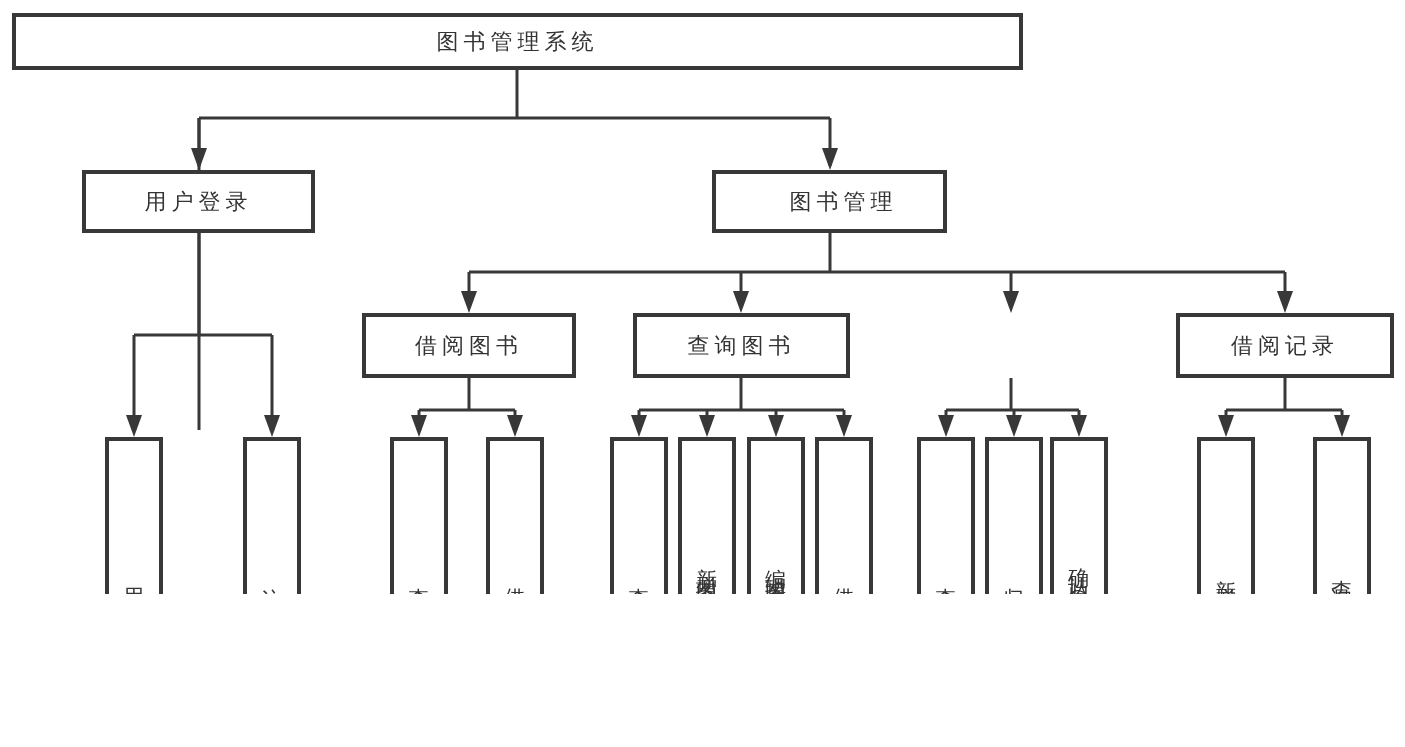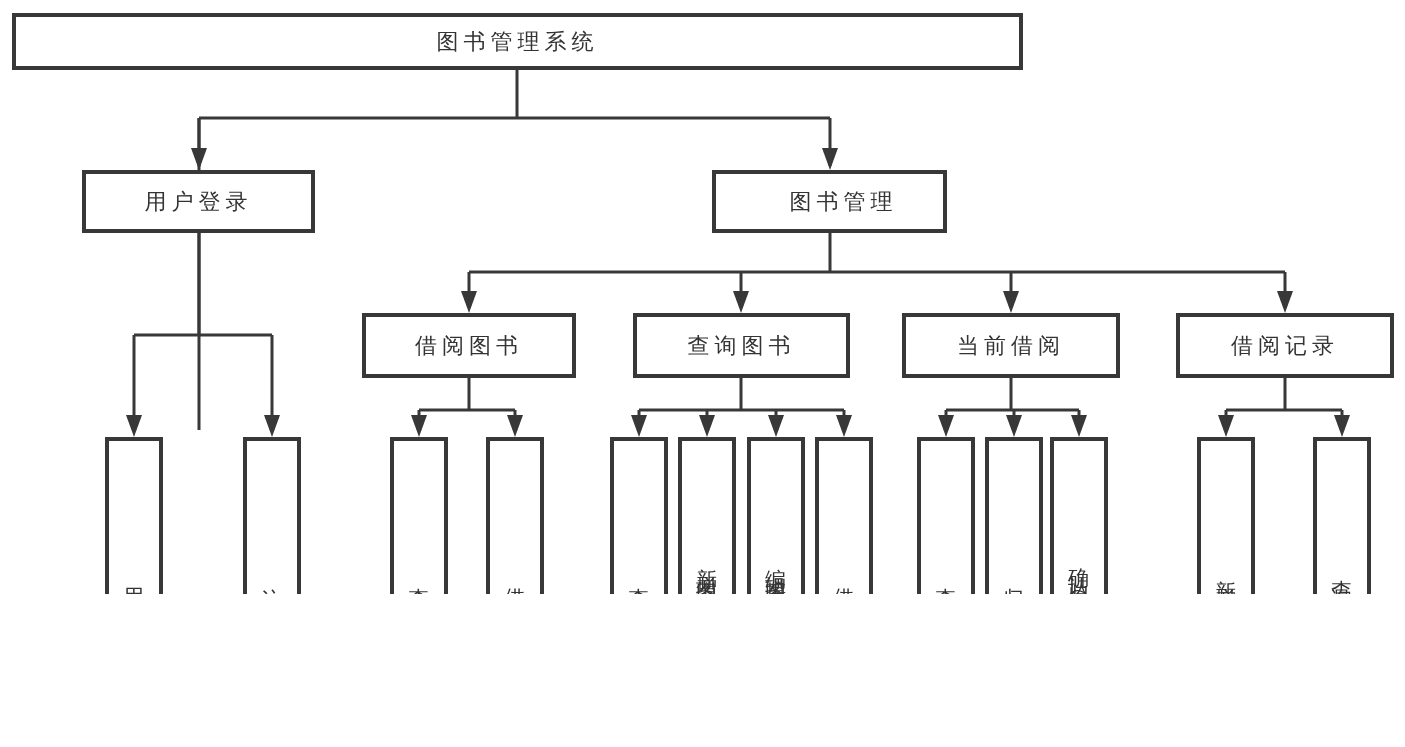--- a/index.html
+++ b/index.html
@@ -128,21 +128,20 @@
     </g>
   </svg>
 
   <div id="root" class="node h-node">图书管理系统</div>
 
   <div id="n-user" class="node h-node">用户登录</div>
   <div id="n-mgmt" class="node h-node">图书管理</div>
 
   <div id="n-newbook" class="node h-node l3">借阅图书</div>
   <div id="n-borrow" class="node h-node l3">查询图书</div>
-  <div id="n-current" class="node h-node l3">当前借阅</div>
   <div id="n-records" class="node h-node l3">借阅记录</div>
 
   <div id="l-a1" class="node v-node leaf">用户登录</div>
   <div id="l-a2" class="node v-node leaf">注销登录</div>
 
   <div id="l-b1" class="node v-node leaf">查询图书</div>
   <div id="l-b2" class="node v-node leaf">借阅图书</div>
 
   <div id="l-c1" class="node v-node leaf">查询图书</div>
   <div id="l-c2" class="node v-node leaf">新增图书（管理员）</div>

